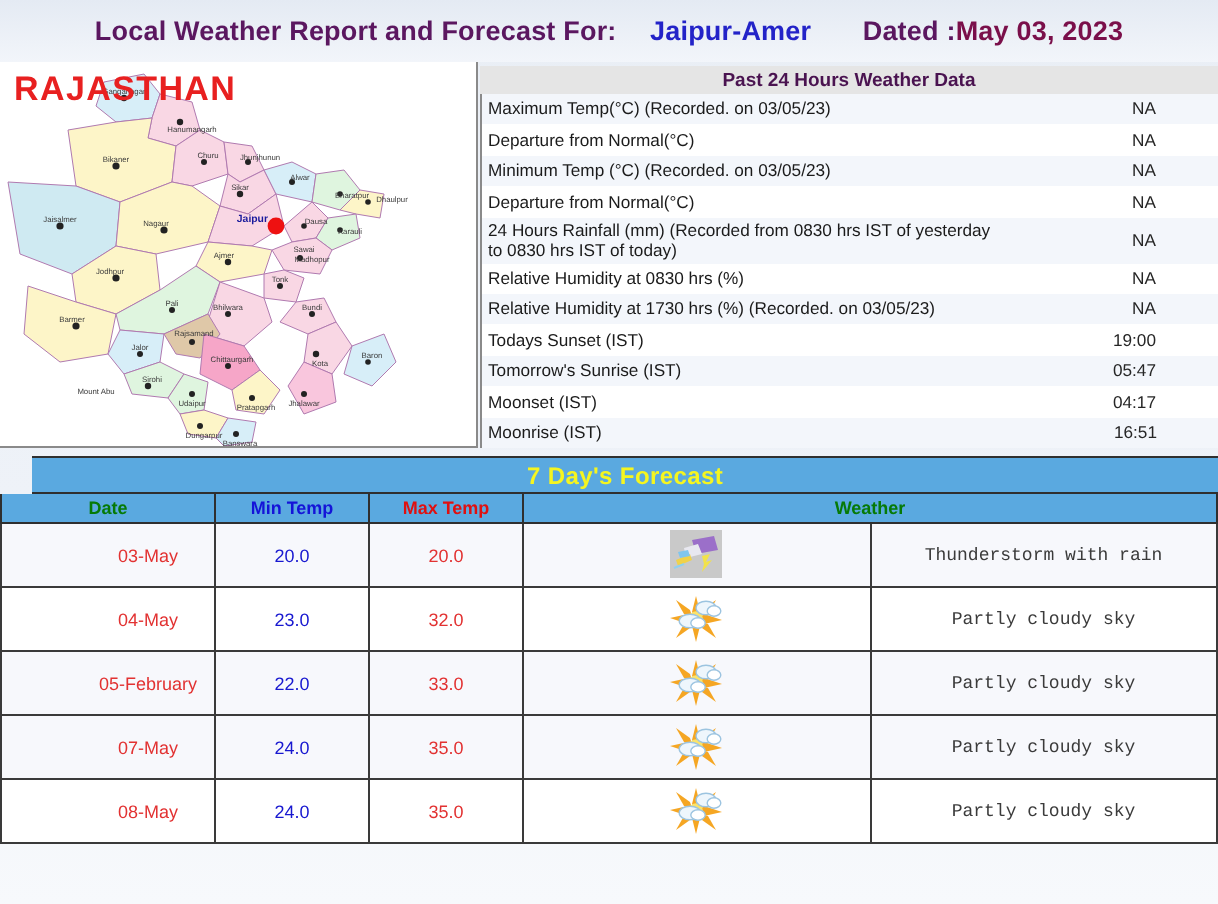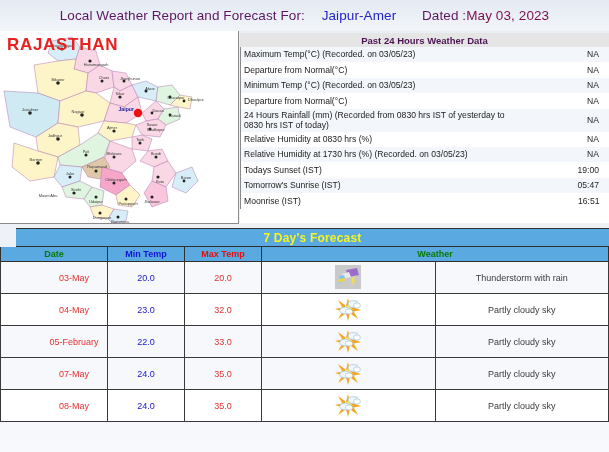--- a/index.html
+++ b/index.html
@@ -25,21 +25,21 @@
     position: absolute;
     left: 0; top: 0;
     width: 609px; height: 31px;
     display: flex;
     align-items: center;
     justify-content: center;
     background: linear-gradient(to bottom, #e4eaf3 0%, #eef2f8 70%, #f2f5fa 100%);
   }
   .title-text {
     font-size: 13.5px;
-    font-weight: normal;
+    font-weight: bold;
     color: #5b1760;
     white-space: nowrap;
     letter-spacing: 0.1px;
   }
   .title-text .loc { color: #2323c8; }
   .title-text .dated { color: #5b1760; }
   .title-text .dateval { color: #7a0f4a; }
   .sp { display: inline-block; width: 9px; }
 
   
@@ -110,21 +110,21 @@
   .past-table tr.tall { height: 23px; }
   .past-table td {
     font-size: 8.6px;
     color: #1b1b1b;
     padding: 0 0 0 3px;
     vertical-align: middle;
     line-height: 1.22;
   }
   .past-table td.val {
     text-align: right;
-    padding-right: 9px;
+    padding-right: 30px;
     width: 72px;
     color: #262626;
   }
   .past-table tr:nth-child(odd) { background: #f3f6fb; }
   .past-table tr:nth-child(even) { background: #ffffff; }
   .past-table td.lbl { border-left: 1px solid #8a8a8a; }
 
   
   .forecast {
     position: absolute;
@@ -170,21 +170,21 @@
     text-align: center;
     vertical-align: middle;
     font-size: 9px;
   }
   .fc-table tr.odd td  { background: #f7f8fc; }
   .fc-table tr.even td { background: #ffffff; }
   td.c-date { color: #e23232; width: 106px; padding-left: 40px; }
   td.c-min  { color: #1818d0; width: 76px; }
   td.c-max  { color: #e23232; width: 76px; }
   td.c-icon { width: 76px; }
-  td.c-wx   { color: #3b3b3b; }
+  td.c-wx   { color: #3b3b3b; font-family: Liberation Mono, monospace; }
 
   .wx-icon {
     display: inline-block;
     width: 30px; height: 27px;
     vertical-align: middle;
   }
 </style>
 </head>
 <body>
 
@@ -353,20 +353,24 @@
         </tr>
         <tr>
           <td class="lbl">Todays Sunset (IST)</td>
           <td class="val">19:00</td>
         </tr>
         <tr>
           <td class="lbl">Tomorrow's Sunrise (IST)</td>
           <td class="val">05:47</td>
         </tr>
         <tr>
+          <td class="lbl">Moonset (IST)</td>
+          <td class="val">04:17</td>
+        </tr>
+        <tr>
           <td class="lbl">Moonrise (IST)</td>
           <td class="val">16:51</td>
         </tr>
       </tbody>
     </table>
   </div>
 
   <div class="forecast">
     <div class="fc-title">7 Day's Forecast</div>
     <table class="fc-table">

